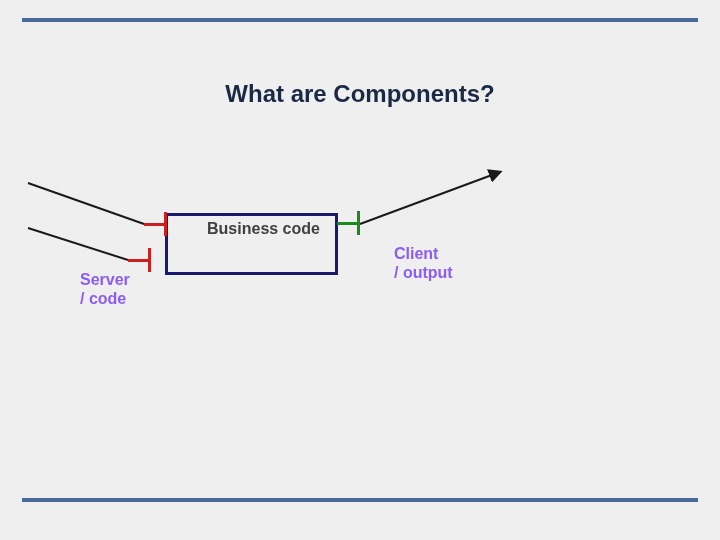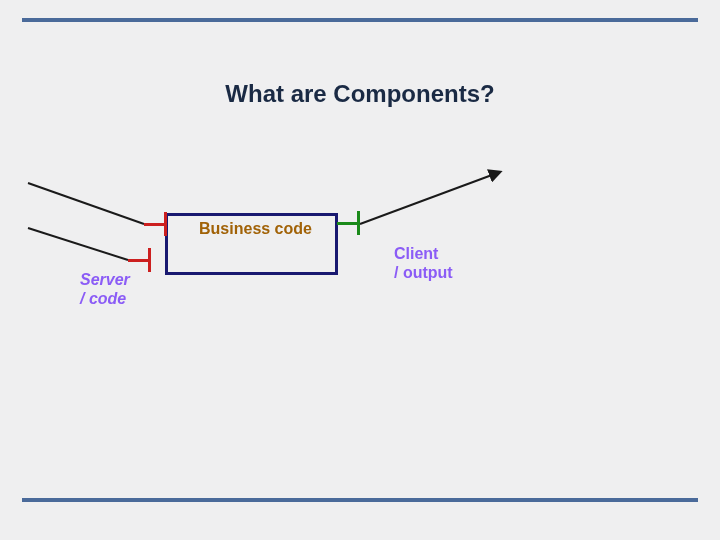--- a/index.html
+++ b/index.html
@@ -52,26 +52,26 @@
     top: 213px;
     width: 173px;
     height: 62px;
     border: 3px solid #191970;
     background: #efeff0;
     box-sizing: border-box;
   }
   .comp-box .inner {
     position: absolute;
     top: 4px;
-    left: 4px;
+    left: 12px;
     width: 100%;
     text-align: center;
     font-size: 16px;
     font-weight: bold;
-    color: #a16207;
+    color: #404040;
   }
 
   
   .port {
     position: absolute;
     width: 22px;
     height: 24px;
   }
   .port .stem {
     position: absolute;
@@ -145,21 +145,21 @@
   <div class="port port-red" style="left:128px; top:248px;">
     <div class="stem"></div>
       <div class="bar"></div>
   </div>
 
   <div class="port port-green" style="left:337px; top:211px;">
     <div class="stem"></div>
       <div class="bar"></div>
   </div>
 
-  <div class="label-side" style="left:80px; top:270px;font-style:italic;">
+  <div class="label-side" style="left:80px; top:270px;">
     <span>Server</span><br>
     <span>/ code</span>
   </div>
 
   <div class="label-side" style="left:394px; top:244px;">
     <span>Client</span><br>
     <span>/ output</span>
   </div>
 
 </div>

